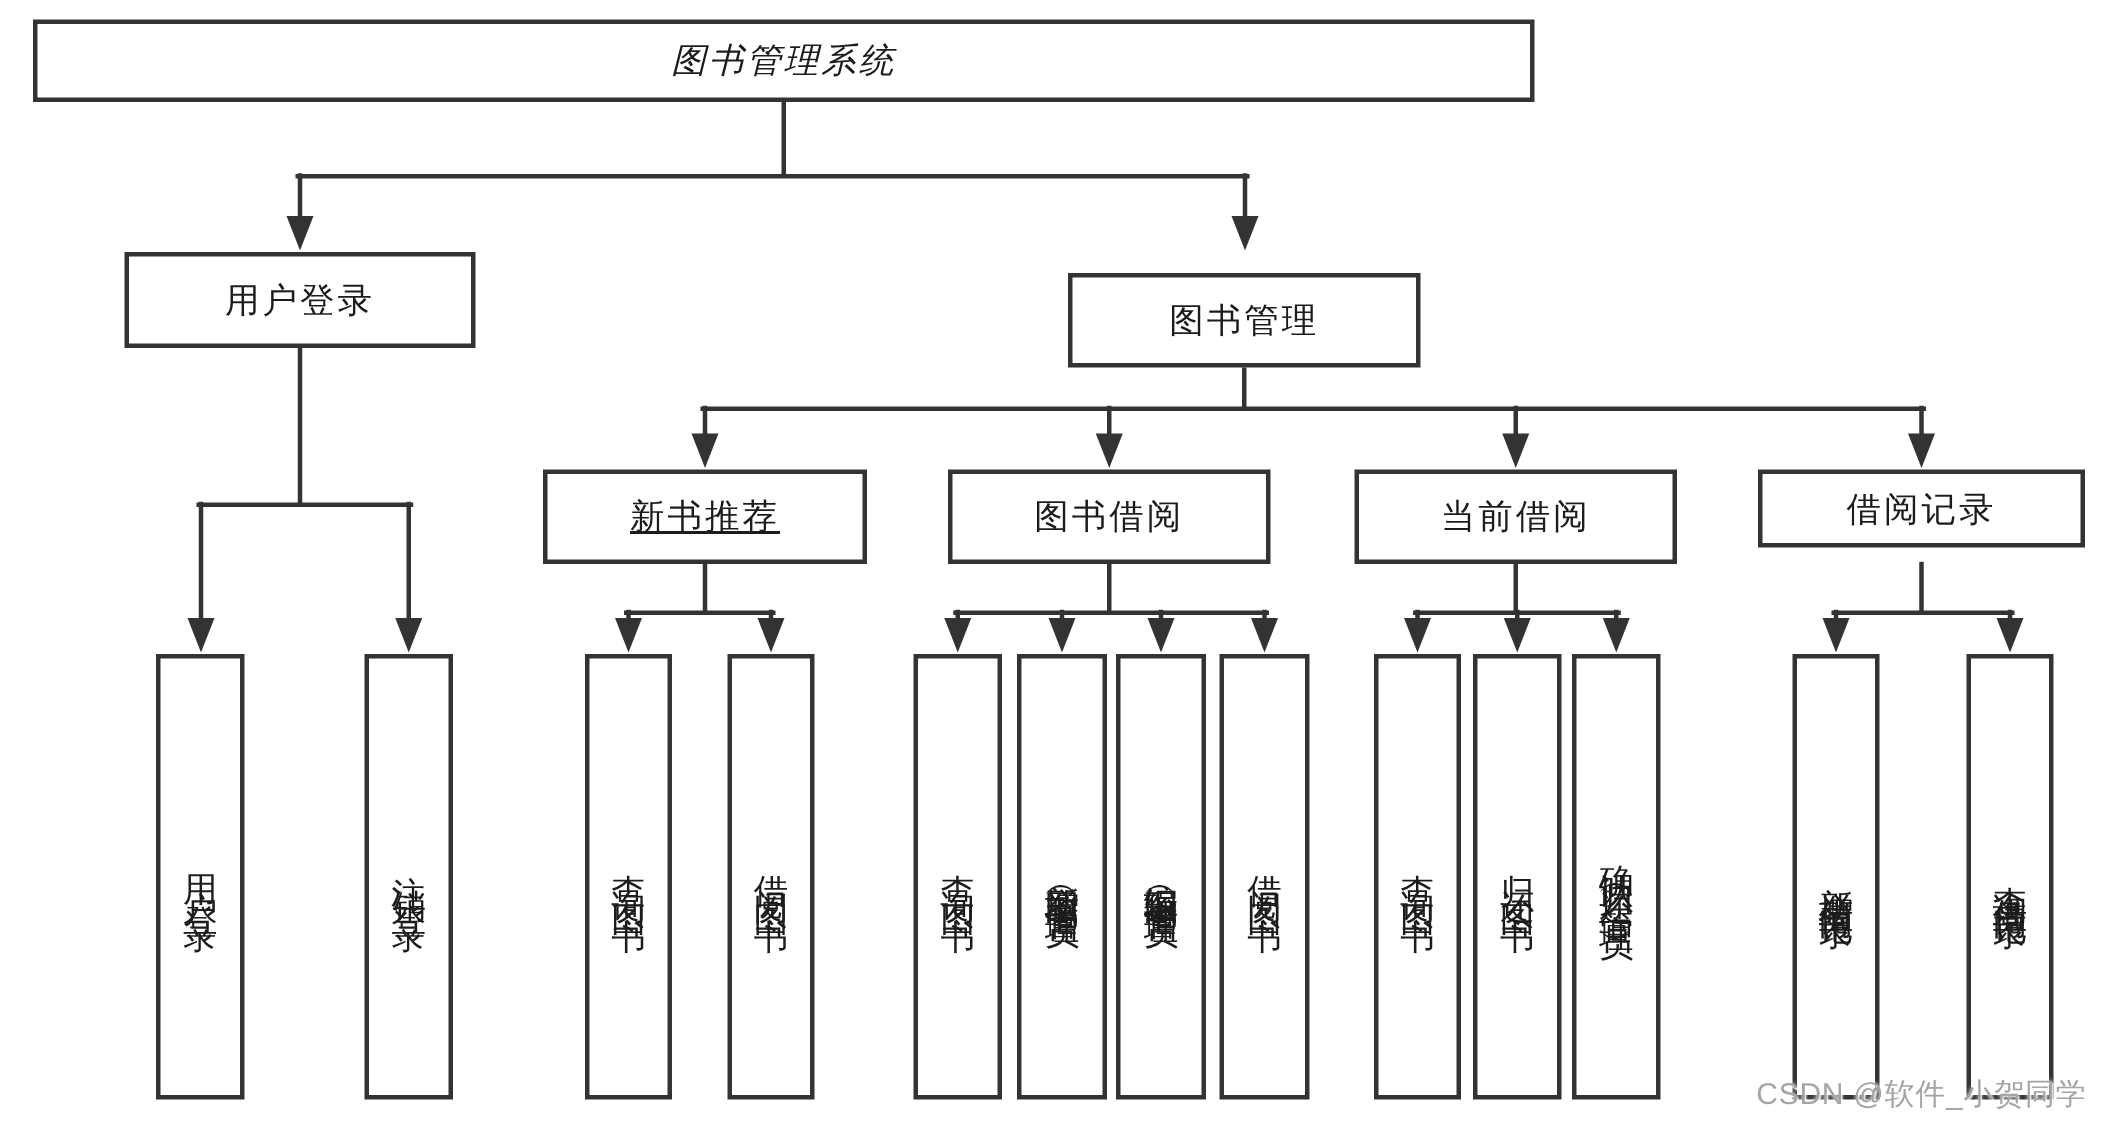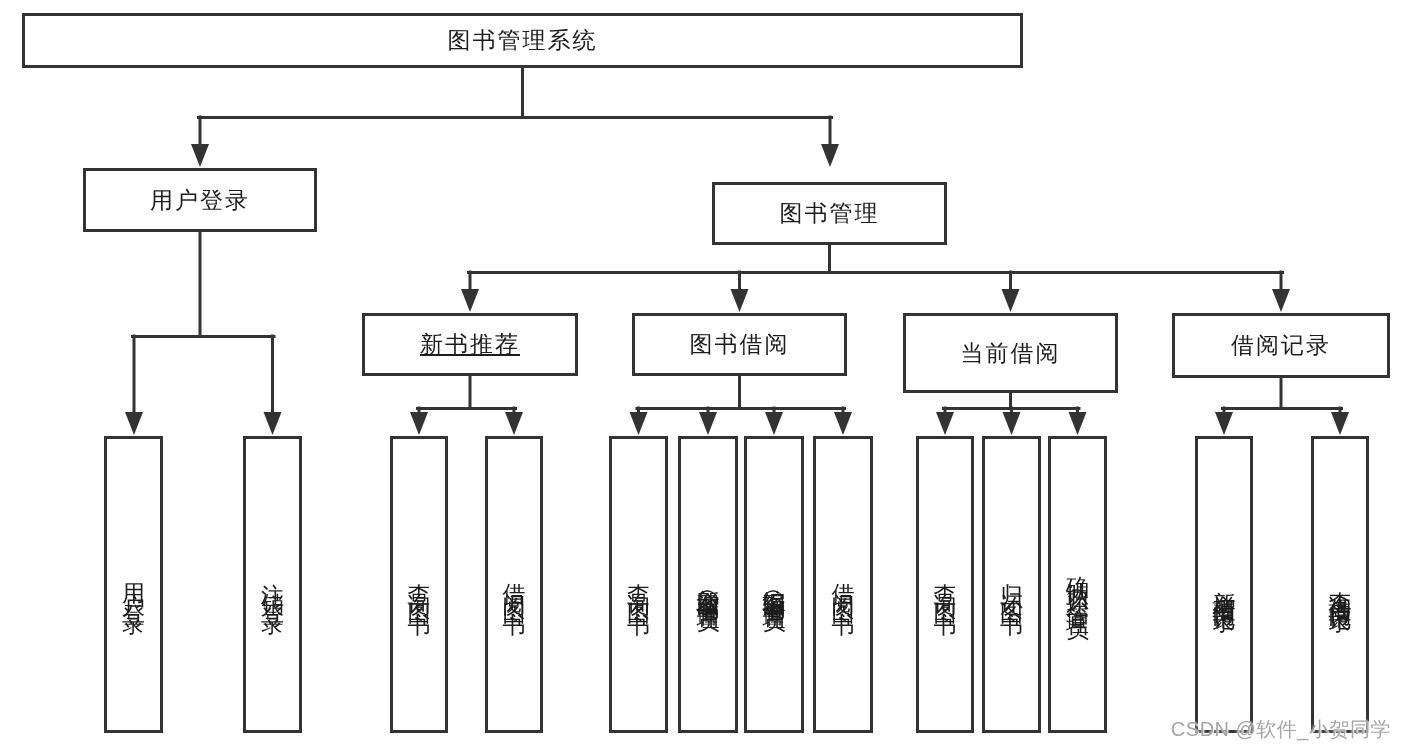--- a/index.html
+++ b/index.html
@@ -135,41 +135,41 @@
       <path d="M765 412 H783 L774 435 Z"></path>
       <path d="M834 412 H852 L843 435 Z"></path>
       <path d="M936 412 H954 L945 435 Z"></path>
       <path d="M1002.5 412 H1020.5 L1011.5 435 Z"></path>
       <path d="M1068.5 412 H1086.5 L1077.5 435 Z"></path>
       <path d="M1215 412 H1233 L1224 435 Z"></path>
       <path d="M1331 412 H1349 L1340 435 Z"></path>
     </g>
   </svg>
 
-  <div class="hnode" style="left:22px; top:13px; width:1001px; height:55px;">
+  <div class="hnode" style="left:22px; top:13px; width:1001px; height:55px;font-style:italic;">
     <span>图书管理系统</span>
   </div>
 
   <div class="hnode" style="left:83px; top:168px; width:234px; height:64px;">
     <span>用户登录</span>
   </div>
   <div class="hnode" style="left:712px; top:170px; width:235px; height:63px;margin-top:12px;">
     <span>图书管理</span>
   </div>
 
   <div class="hnode" style="left:362px; top:313px; width:216px; height:63px;text-decoration:underline;">
     <span>新书推荐</span>
   </div>
   <div class="hnode" style="left:632px; top:313px; width:215px; height:63px;">
     <span>图书借阅</span>
   </div>
-  <div class="hnode" style="left:903px; top:313px; width:215px; height:80px;">
+  <div class="hnode" style="left:903px; top:313px; width:215px; height:63px;">
     <span>当前借阅</span>
   </div>
-  <div class="hnode" style="left:1172px; top:313px; width:218px; height:65px;">
+  <div class="hnode" style="left:1172px; top:313px; width:218px; height:52px;">
     <span>借阅记录</span>
   </div>
 
   <div class="vnode" style="left:104px; width:59px;">
     <span class="vlabel">用户登录</span>
   </div>
   <div class="vnode" style="left:243px; width:59px;">
     <span class="vlabel">注销登录</span>
   </div>
 

